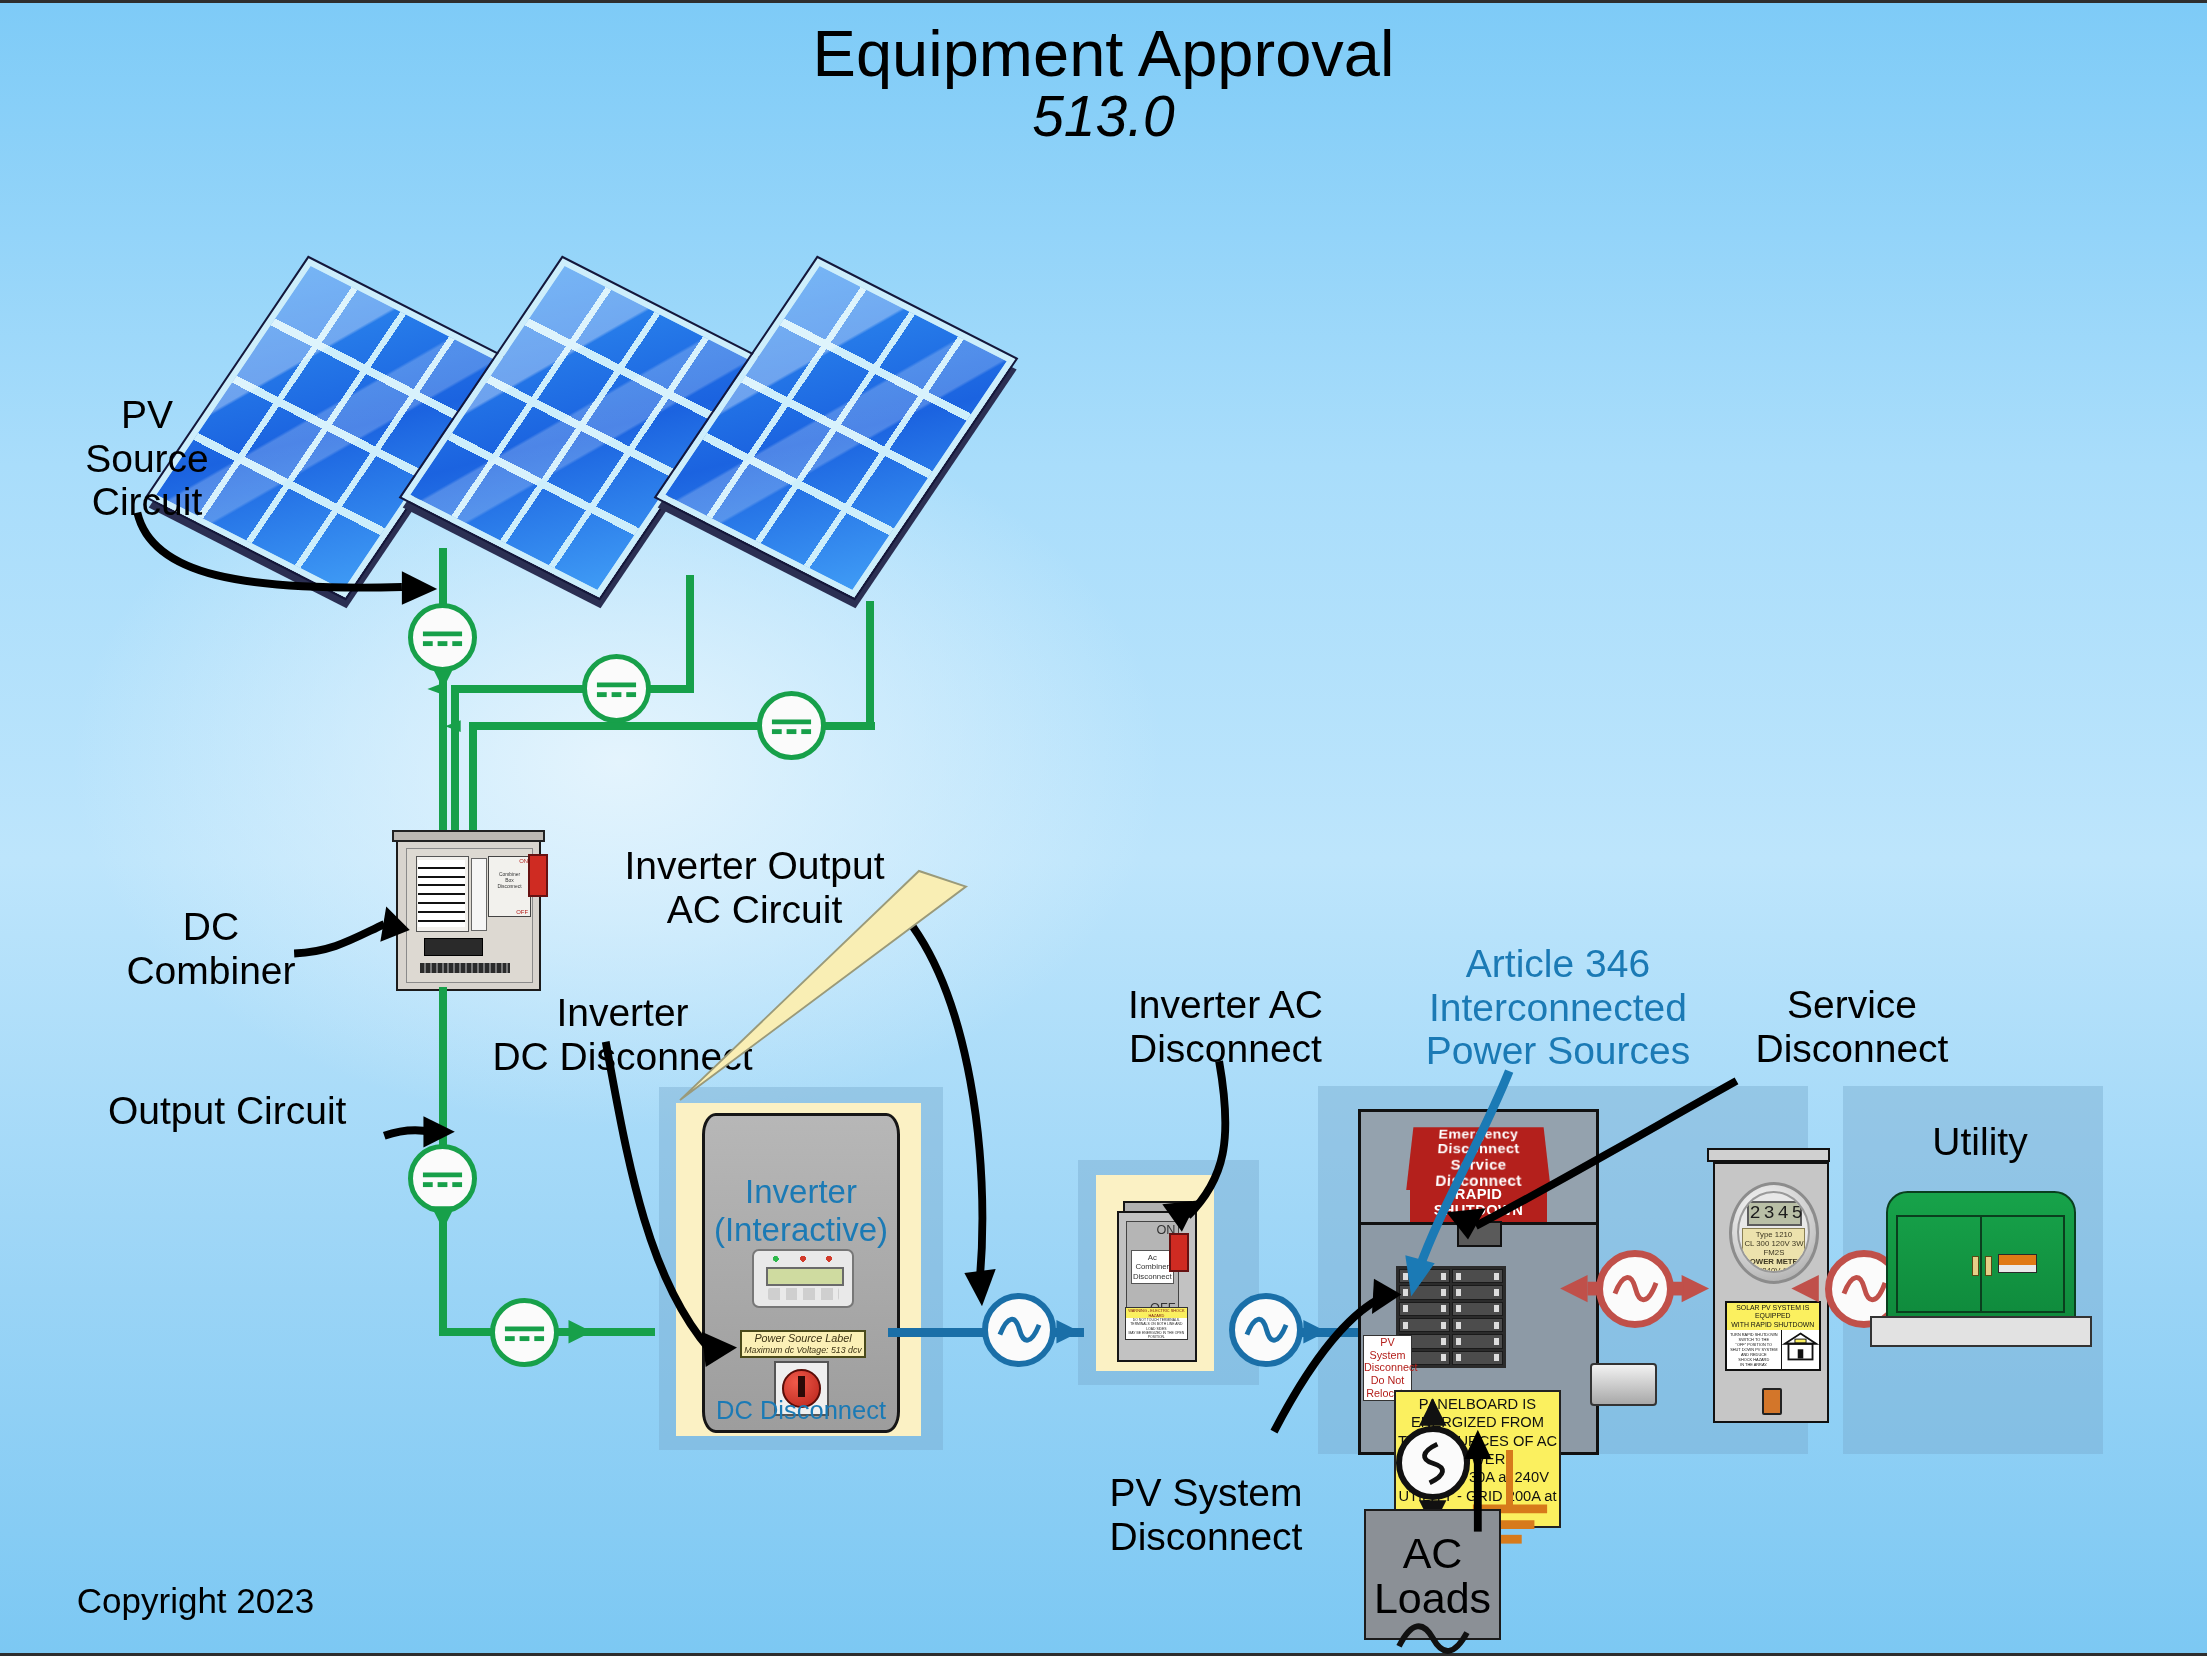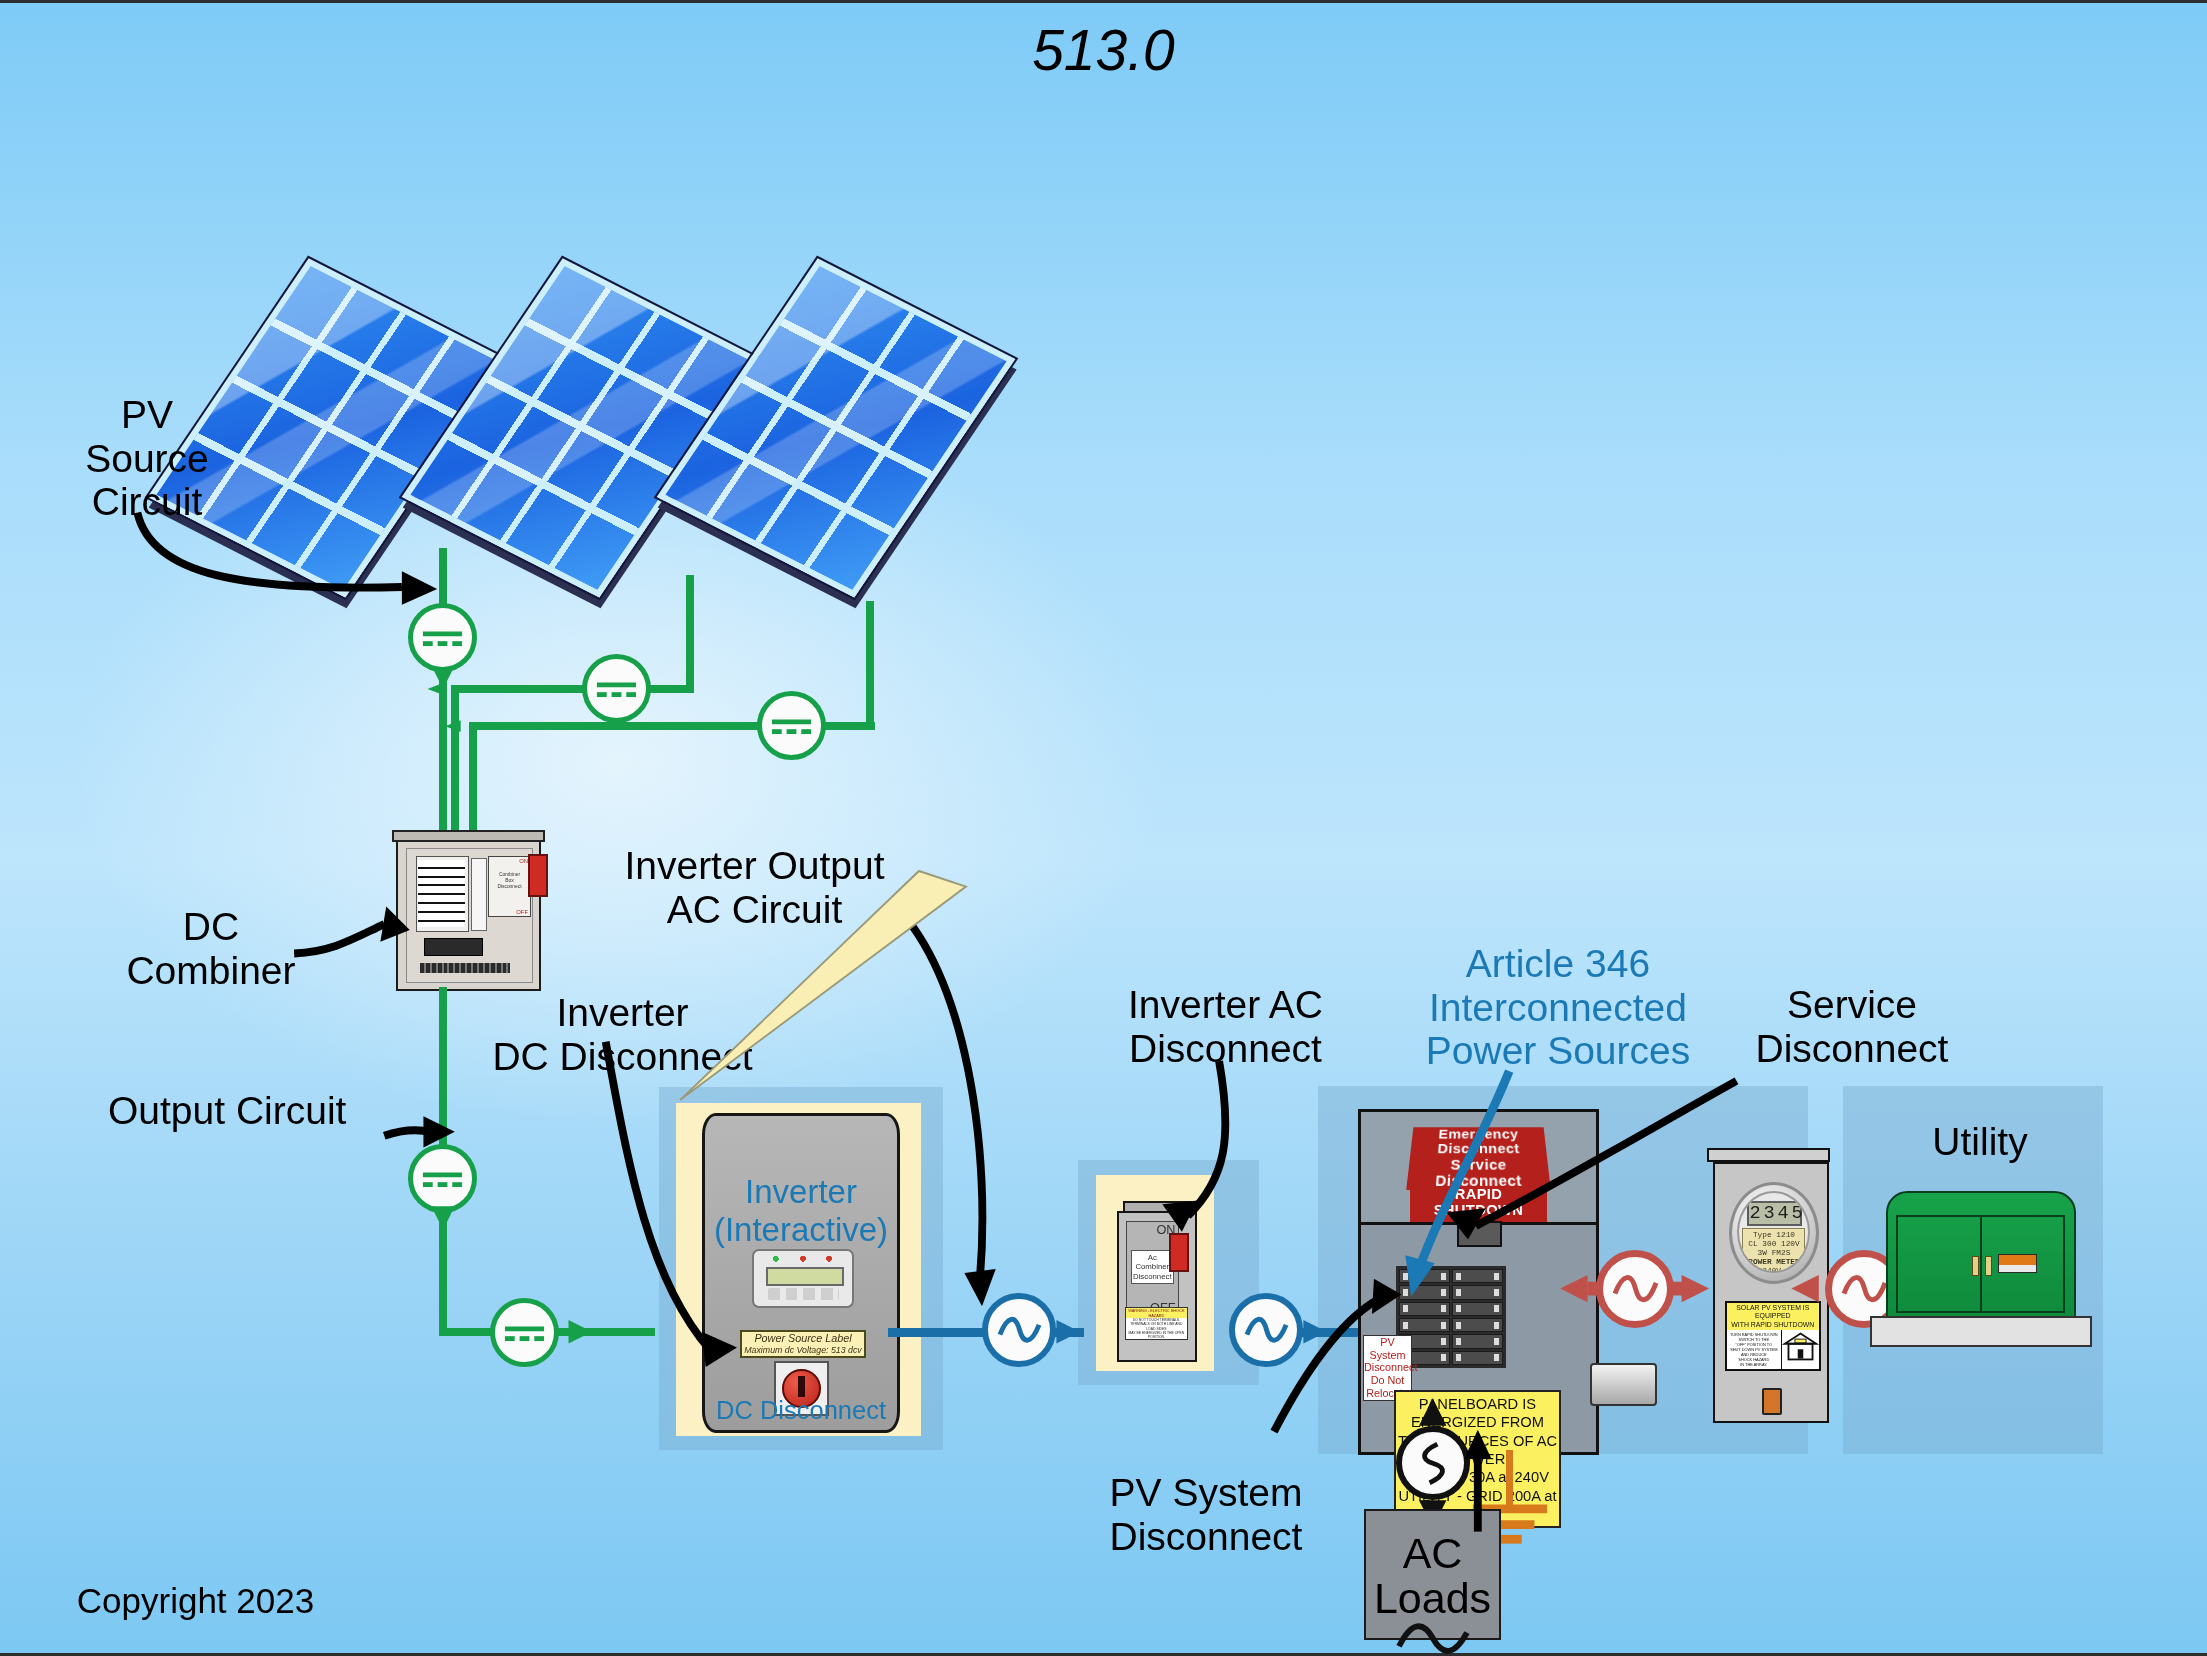--- a/index.html
+++ b/index.html
@@ -94,35 +94,36 @@
   .ylabel{position:absolute;background:#fbf05f;border:2px solid #222;color:#111;font-size:14.7px;text-align:center;line-height:1.25;}
   .whitelbl{position:absolute;background:#fff;border:1px solid #333;color:#b4201c;font-size:10.8px;text-align:center;line-height:1.18;}
   .breakers{position:absolute;background:#2b2b2b;display:grid;grid-template-columns:1fr 1fr;gap:2px;padding:2.9px;box-sizing:border-box;}
   .brk{background:#4c4c4c;border:1px solid #1a1a1a;display:flex;align-items:center;justify-content:space-between;padding:0 2.9px;box-sizing:border-box;}
   .brk span{display:block;width:4.9px;height:56%;background:#ddd;}
 
   .meterbox{background:#c6c6c6;border:2.9px solid #111;}
   .meter-glass{position:absolute;border-radius:50%;background:radial-gradient(circle at 38% 30%,#fdfdfd,#c9c9c9 62%,#9f9f9f);border:3.9px solid #8c8c8c;}
   .meter-face{position:absolute;border-radius:50%;background:#e8e8e8;border:2px solid #999;overflow:hidden;}
   .meter-digits{position:absolute;background:#b9bfa6;border:2px solid #5d5d5d;color:#1d1d1d;font-family:"Liberation Mono",monospace;font-size:18.6px;letter-spacing:2.9px;text-align:center;}
-  .meter-plate{position:absolute;background:#ece2ad;border:1px solid #8a8054;font-size:7.8px;color:#3c3622;text-align:center;line-height:1.15;font-family:Liberation Mono, monospace;}
+  .meter-plate{position:absolute;background:#ece2ad;border:1px solid #8a8054;font-size:7.8px;color:#3c3622;text-align:center;line-height:1.15;}
 
   .xfmr{background:linear-gradient(180deg,#17a34a 0%,#0f8a3c 100%);border:2.9px solid #0a3f1e;border-radius:21.6px 21.6px 3.9px 3.9px;}
   .xfmr-pad{background:#e2e2e2;border:2.9px solid #333;}
 
   .acloads{background:#8b9096;border:2.9px solid #1b1b1b;color:#000;font-size:43px;text-align:center;line-height:1.05;}
 
   svg{overflow:visible;}
 </style>
 </head>
 <body>
 
 <div id="stage">
 
   <div class="abs" id="title">
+    <div class="t1">Equipment Approval</div>
     <div class="t3">513.0</div>
   </div>
 
   <div class="abs region" style="left:659px;top:1084px;width:284px;height:363px;"></div>
   <div class="abs region" style="left:1078px;top:1157px;width:181px;height:225px;"></div>
   <div class="abs region" style="left:1318px;top:1083px;width:490px;height:368px;"></div>
   <div class="abs region" style="left:1843px;top:1083px;width:260px;height:368px;"></div>
 
   <div class="pv" style="left:216px;top:282px;transform:rotate(27deg) skewX(-7deg);">
     <div class="grid"></div>

